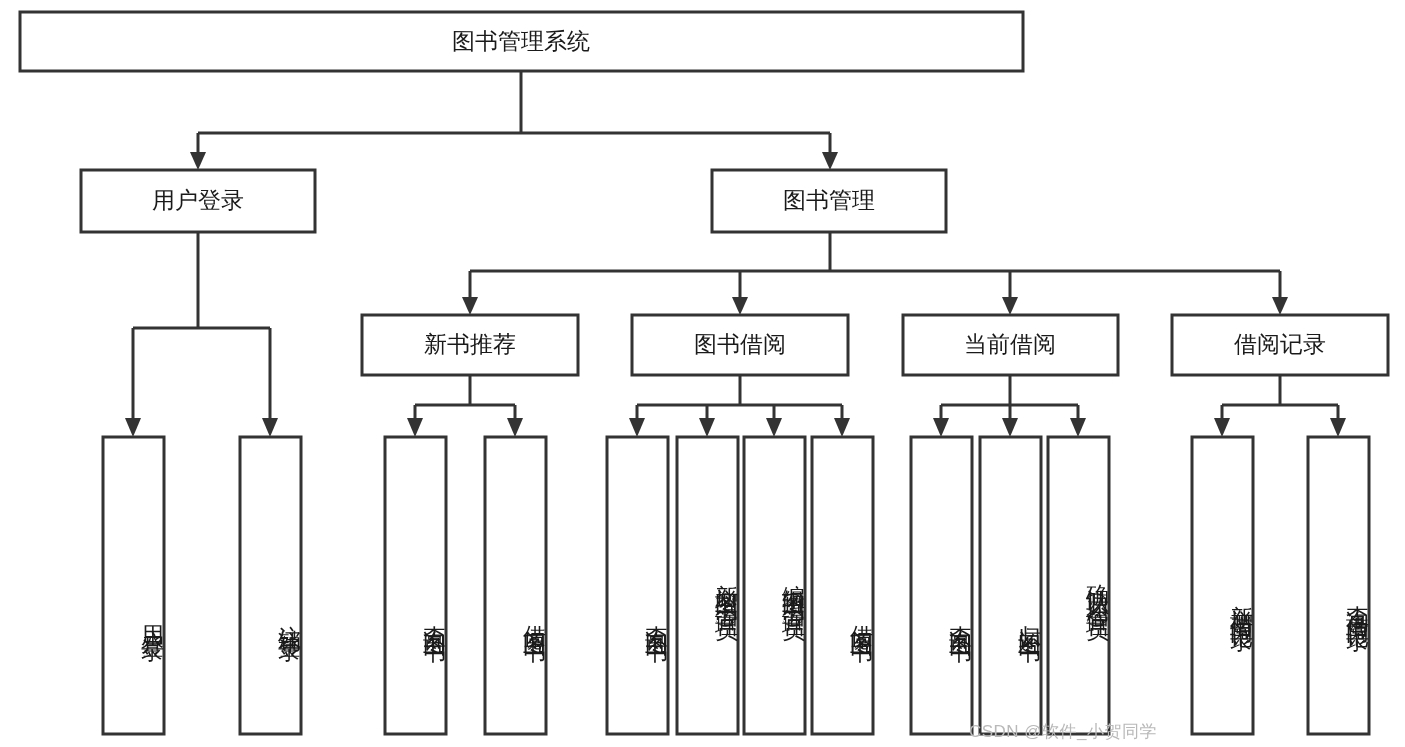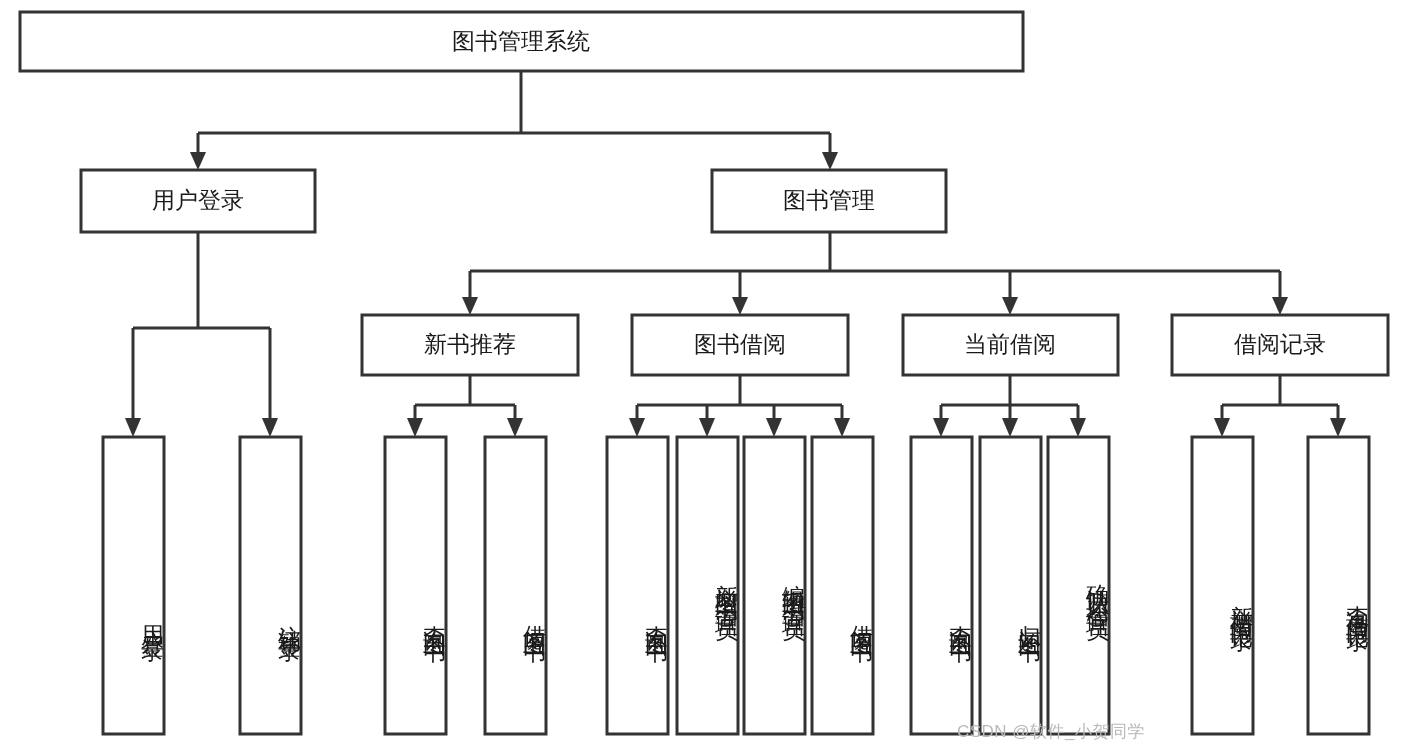--- a/index.html
+++ b/index.html
@@ -61,21 +61,21 @@
     color: #1a1a1a;
     letter-spacing: 5px;
     display: flex;
     align-items: flex-start;
     justify-content: center;
     text-align: left;
     user-select: none;
   }
   .watermark {
     position: absolute;
-    right: 20px;
+    right: 8px;
     bottom: 4px;
     font-family: "Liberation Sans", "DejaVu Sans", sans-serif;
     font-size: 17px;
     color: #b9b9b9;
     letter-spacing: 0.5px;
     white-space: nowrap;
     pointer-events: none;
   }
 </style>
 </head>

